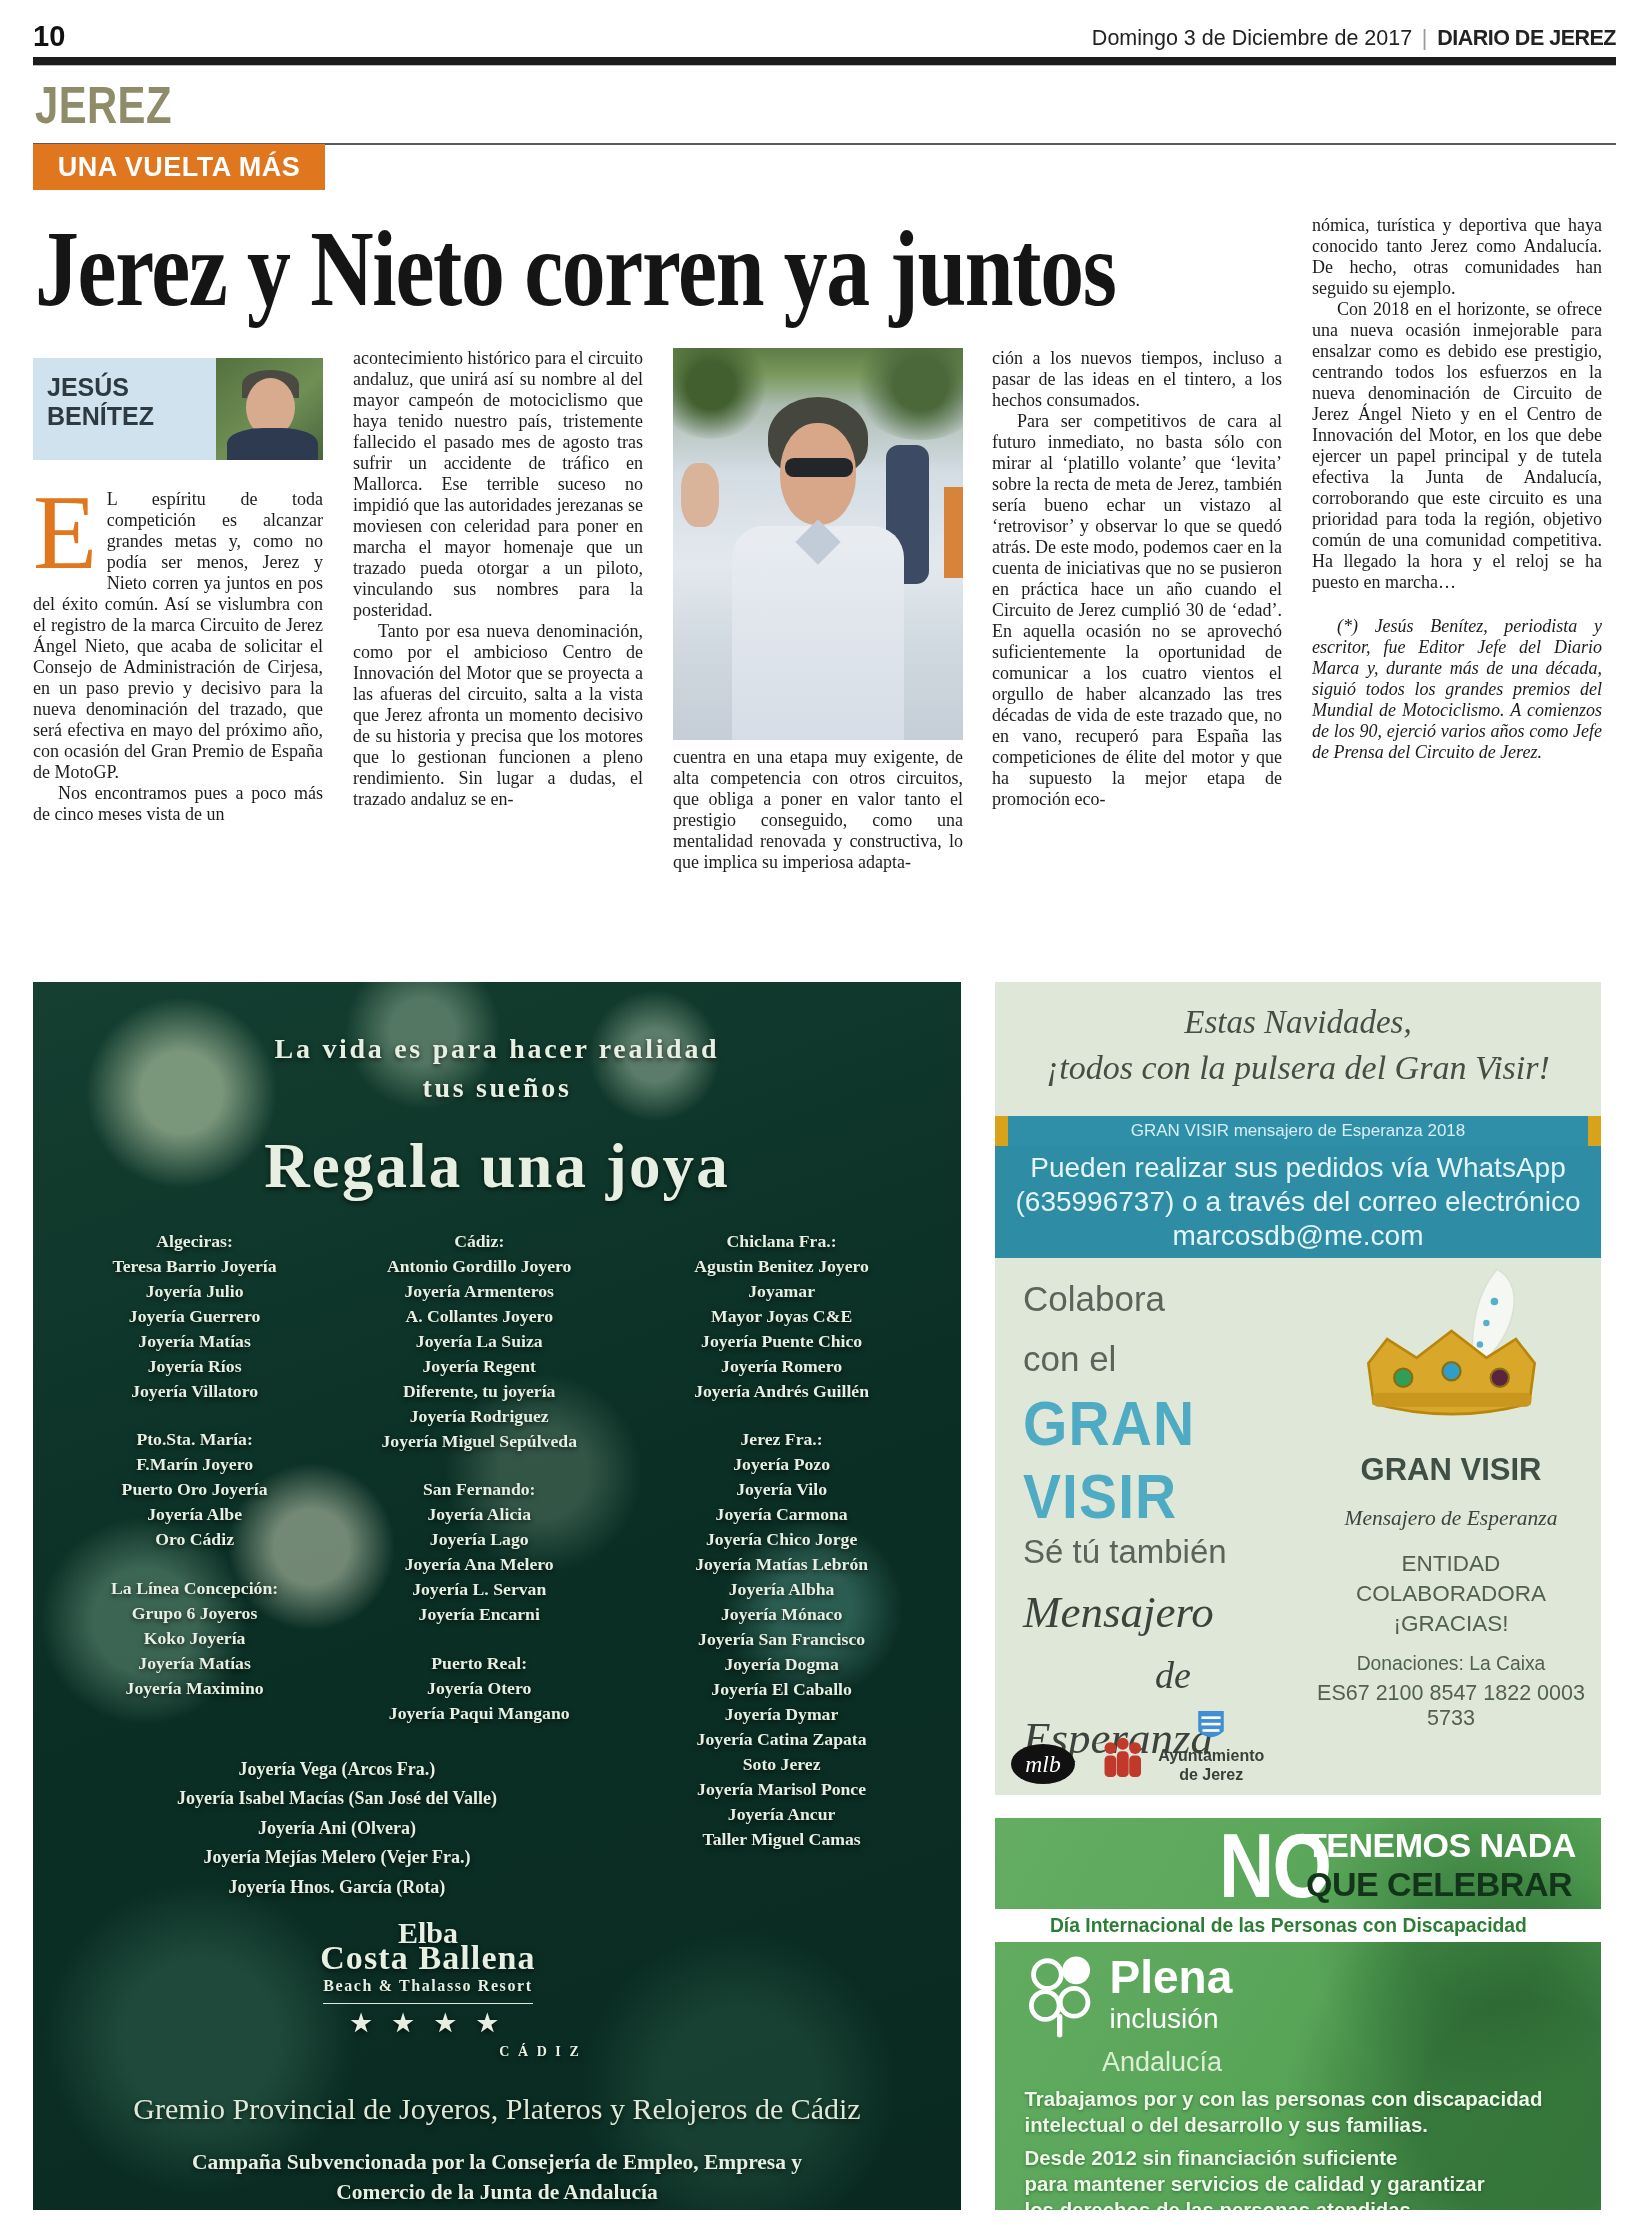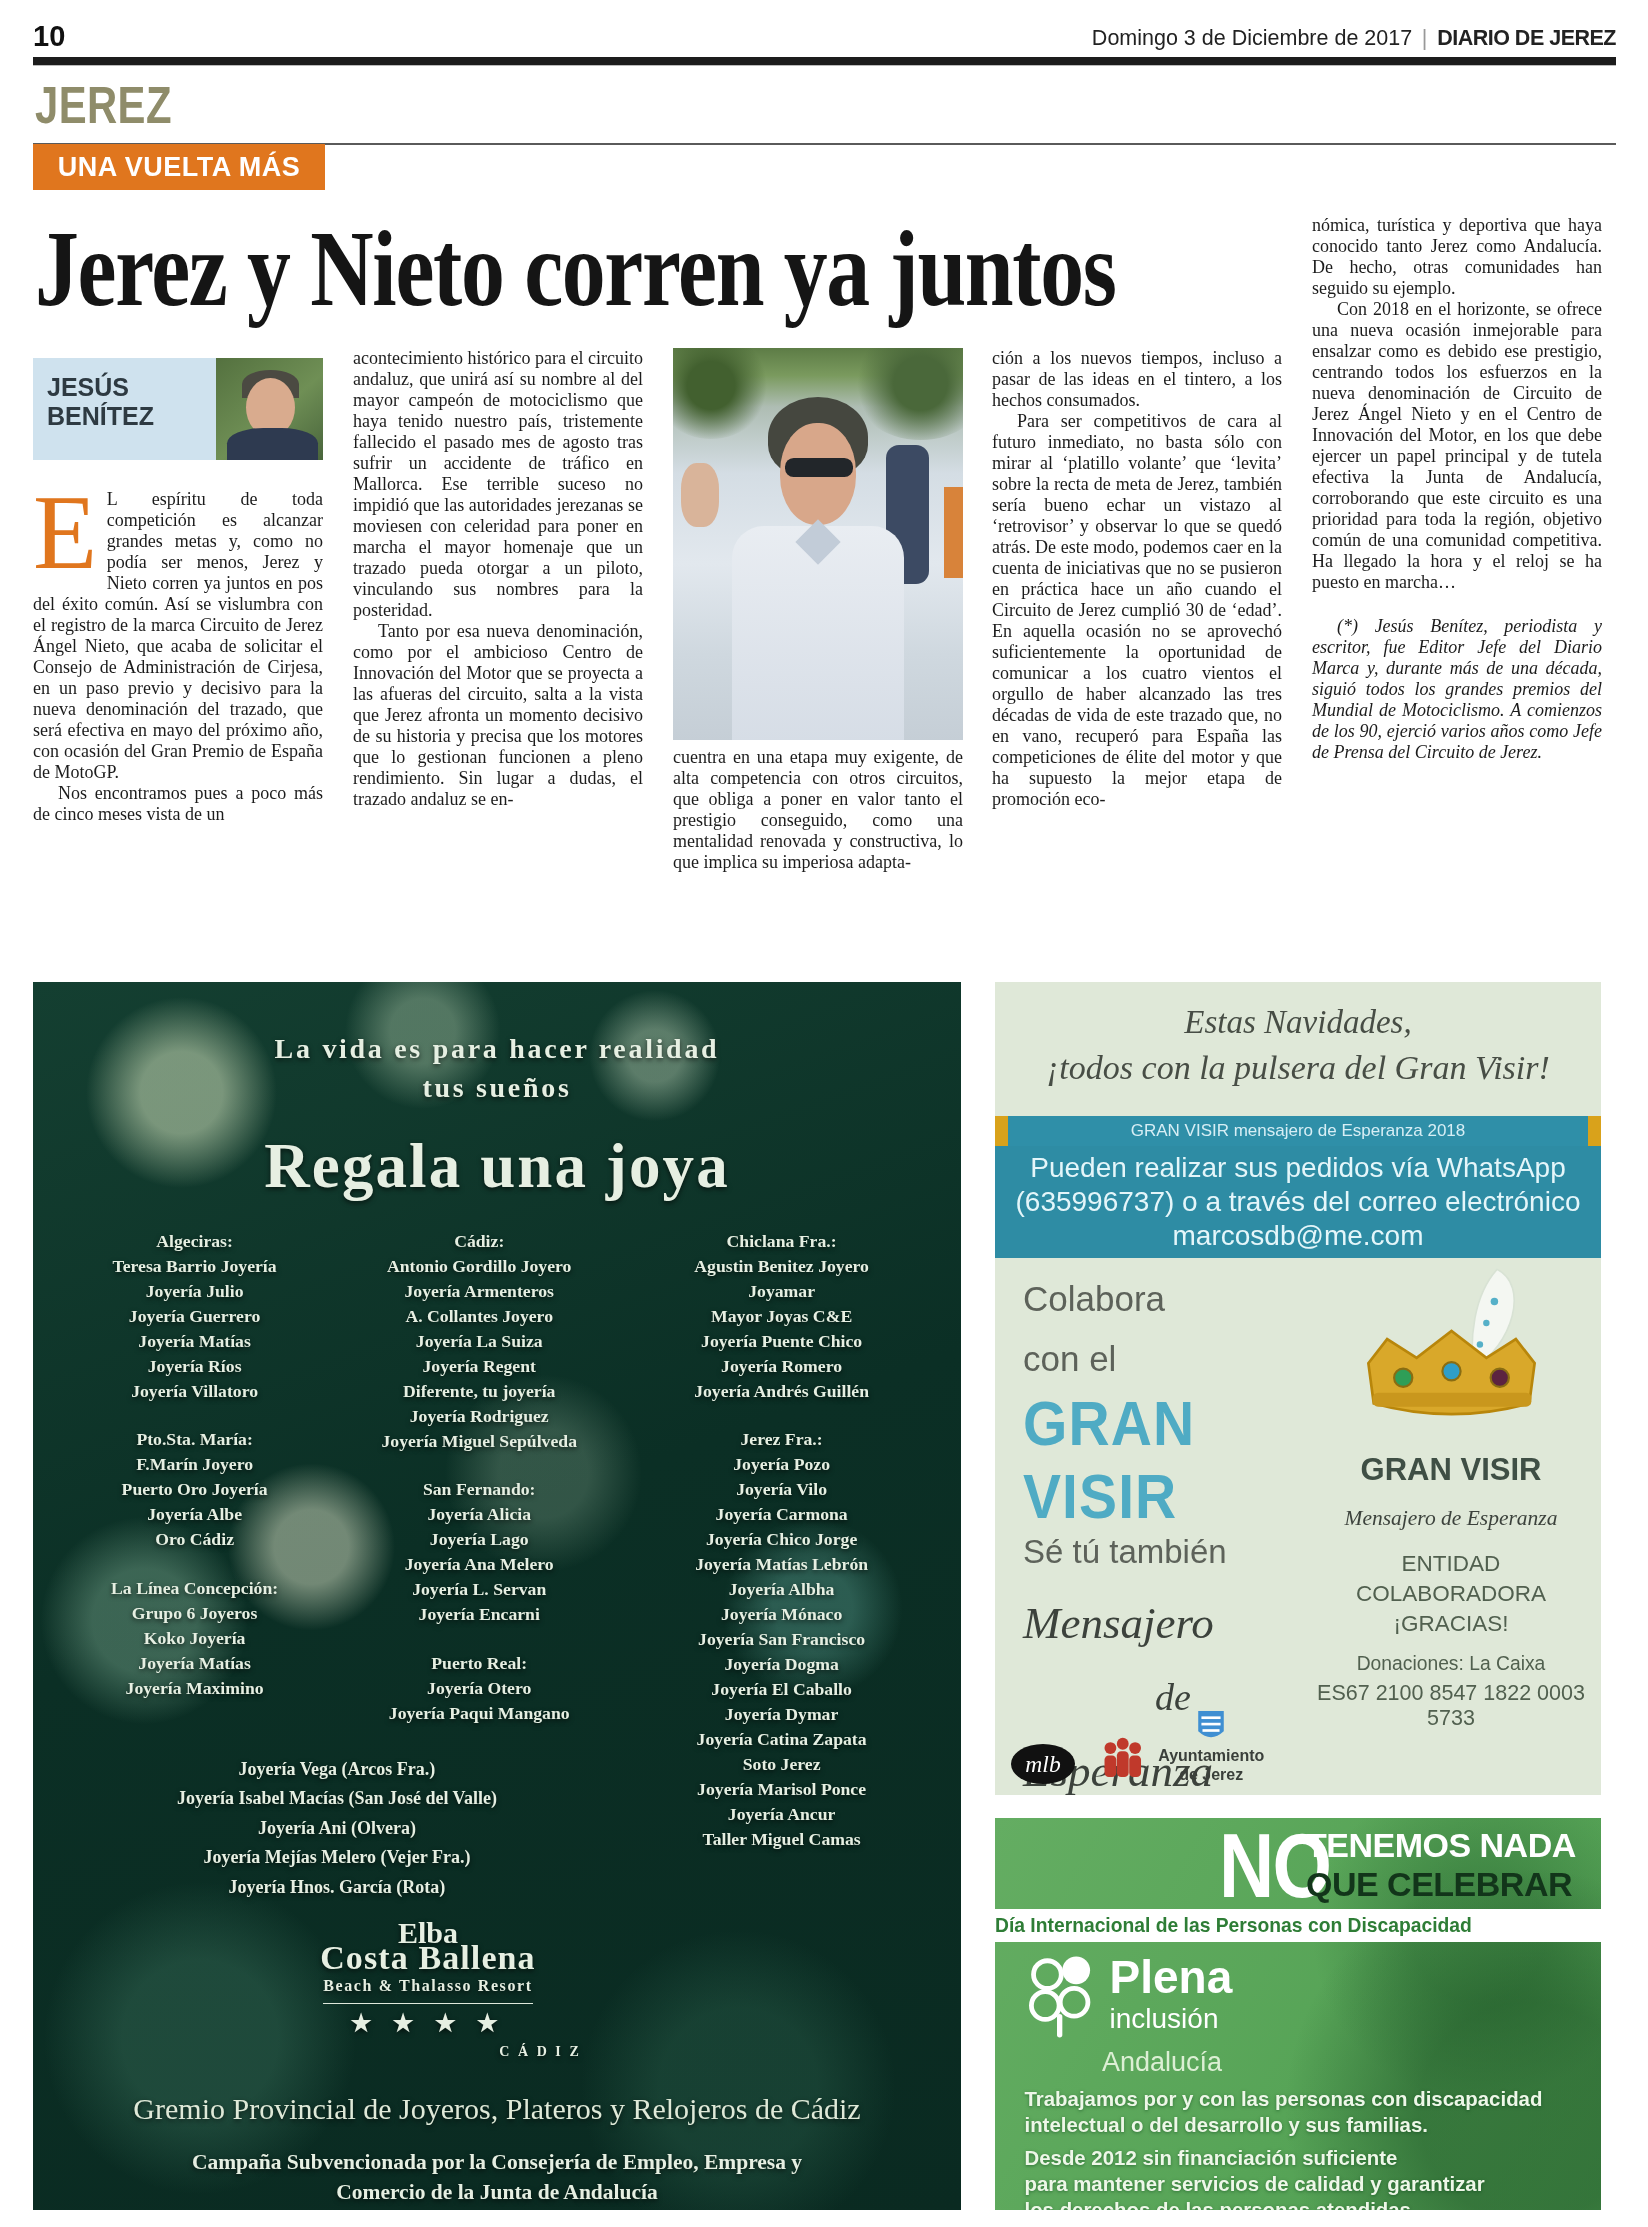--- a/index.html
+++ b/index.html
@@ -122,21 +122,21 @@
   .gv-banner .inner{position:absolute;left:13px;right:13px;top:0;bottom:0;background:#2f8fa8;
       color:#d7eef5;font-family:"Liberation Sans",sans-serif;font-size:17px;line-height:30px;text-align:center;}
   .gv-band{height:107px;background:#2e8ca4;color:#e4f6fa;text-align:center;
            font-family:"Liberation Sans",sans-serif;font-size:28px;line-height:34px;padding-top:5.4px;}
   .gv-main{position:relative;height:541px;}
   .gv-left{position:absolute;left:28px;top:0;width:300px;text-align:left;}
   .gv-colab{font-family:"Liberation Sans",sans-serif;font-size:35px;color:#5d625a;margin-top:20.4px;}
   .gv-brand{font-size:57px;font-weight:bold;color:#4fabc4;letter-spacing:1.1px;margin-top:7.5px;
             font-family:"Liberation Sans",sans-serif;transform:scaleY(1.1);transform-origin:left top;}
   .gv-also{font-family:"Liberation Sans",sans-serif;font-size:33px;color:#5d625a;margin-top:14px;}
-  .gv-script{font-size:45px;font-style:italic;color:#3c423c;margin-top:26px;}
+  .gv-script{font-size:45px;font-style:italic;color:#3c423c;margin-top:15px;}
   .gv-script.small{font-size:38px;text-align:center;}
   .gv-right{position:absolute;left:322px;top:5.4px;width:268px;text-align:center;color:#44544a;}
   .gv-sidebrand{font-family:"Liberation Sans",sans-serif;font-size:31px;font-weight:bold;color:#3f4f45;margin-top:9.7px;}
   .gv-sidesub{font-size:21.5px;font-style:italic;color:#3c423c;margin-top:18px;}
   .gv-entity{font-family:"Liberation Sans",sans-serif;font-size:22.5px;color:#51604f;margin-top:18px;line-height:30px;}
   .gv-don{font-family:"Liberation Sans",sans-serif;font-size:19.3px;color:#51604f;margin-top:14px;}
   .gv-iban{font-family:Liberation Sans, sans-serif;font-size:21.5px;color:#51604f;margin-top:6px;text-align:center;}
   .gv-logos{position:absolute;left:16px;bottom:15px;display:flex;align-items:flex-end;}
   .mlb{width:64px;height:40px;background:#111;border-radius:50%;color:#fff;font-style:italic;
        font-size:23.6px;line-height:40px;text-align:center;font-family:"Liberation Serif",serif;}
@@ -150,21 +150,21 @@
        radial-gradient(circle at 88% 75%, rgba(20,70,30,.45) 0 18%, transparent 40%),
        radial-gradient(circle at 80% 30%, rgba(30,90,40,.35) 0 12%, transparent 30%),
        linear-gradient(120deg,#64ad62 0%,#57a457 55%,#4f9b51 100%);}
   .pl-top{position:relative;height:91px;}
   .pl-no{position:absolute;left:224px;top:-3.2px;font-family:"Liberation Sans",sans-serif;font-weight:bold;
          font-size:90px;color:#fff;letter-spacing:-2.1px;transform:scaleX(.85);transform-origin:left top;}
   .pl-stack{position:absolute;left:311px;top:7.5px;font-family:"Liberation Sans",sans-serif;font-weight:bold;
             font-size:34px;line-height:39px;letter-spacing:-0.5px;}
   .pl-stack .w{color:#fff;}
   .pl-stack .d{color:#12351a;}
-  .pl-strip{height:33px;background:#fff;text-align:left;padding-right:19.3px;
+  .pl-strip{height:33px;background:#fff;text-align:center;padding-right:19.3px;
             font-family:"Liberation Sans",sans-serif;font-weight:bold;font-size:19.3px;color:#2e7d36;line-height:33px;}
   .pl-bottom{position:relative;height:267px;}
   .pl-logo{position:absolute;left:29.5px;top:11.8px;display:flex;}
   .pl-logo-txt{margin-left:13px;color:#fff;font-family:"Liberation Sans",sans-serif;font-weight:bold;}
   .pl-logo-txt .l1{font-size:46px;line-height:47px;}
   .pl-logo-txt .l2{font-size:28px;line-height:35px;font-weight:normal;}
   .pl-region{position:absolute;left:107px;top:105px;color:#dcefd4;font-family:"Liberation Sans",sans-serif;
              font-size:27px;}
   .pl-p{position:absolute;left:29.5px;color:#eef7e8;font-family:"Liberation Sans",sans-serif;font-weight:bold;
         font-size:20.4px;line-height:26px;text-shadow:0 1.1px 3.2px rgba(0,60,20,.5);}

